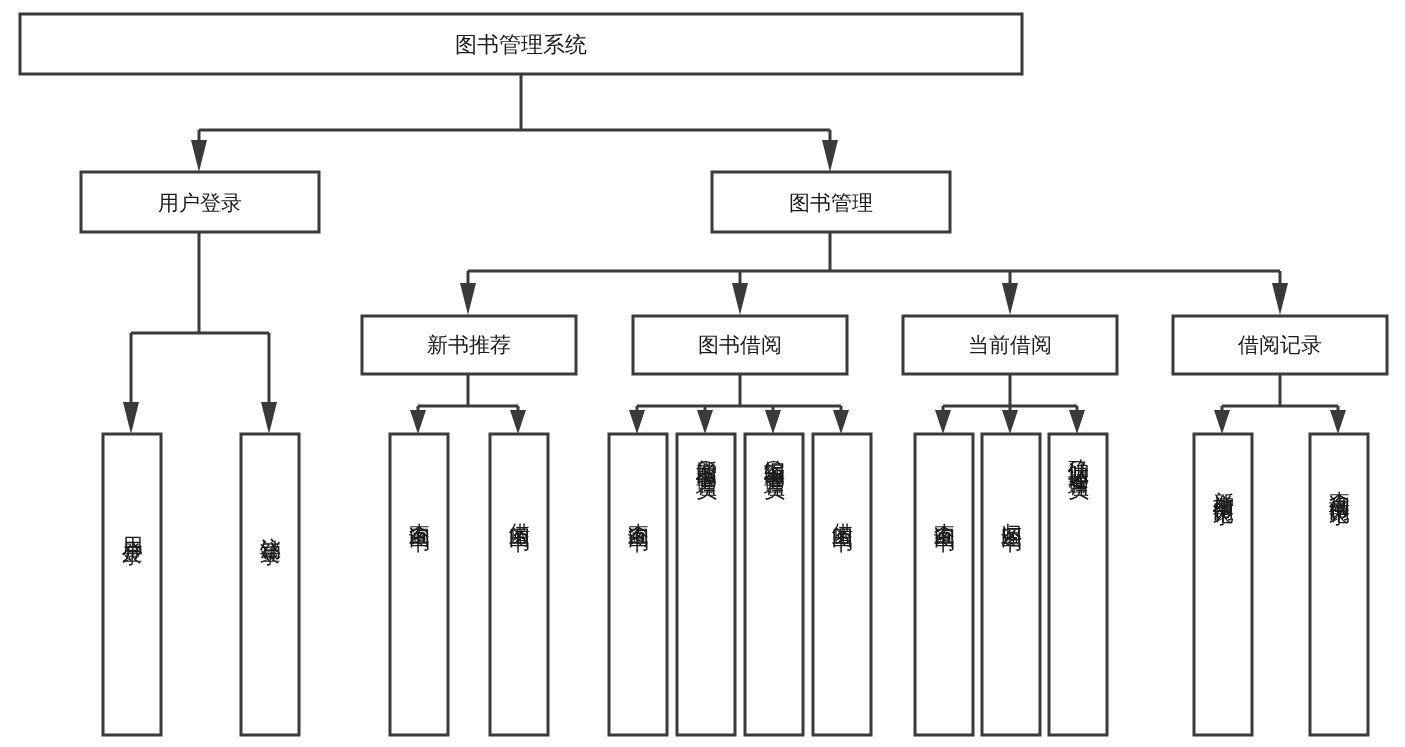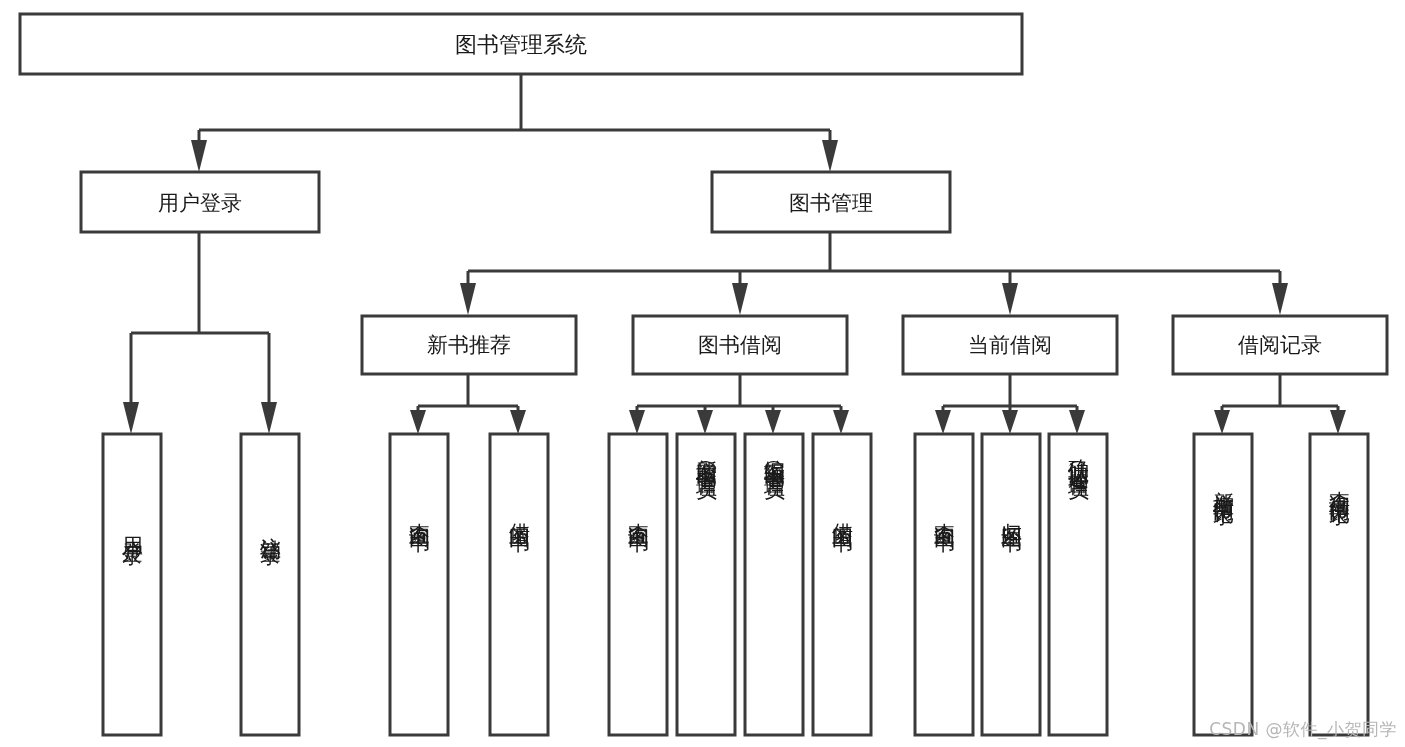--- a/index.html
+++ b/index.html
@@ -272,15 +272,14 @@
   </div>
 
   <div class="leaf-label-wrap" style="left:1194px; top:434px; width:58px; height:301px; padding-top:40px;">
     <span class="leaf-label">新增借阅记录</span>
   </div>
 
   <div class="leaf-label-wrap" style="left:1310px; top:434px; width:58px; height:301px; padding-top:40px;">
     <span class="leaf-label">查询借阅记录</span>
   </div>
 
-  <div class="watermark">CSDN @软件_小贺同学</div>
 
 </div>
 
 </body></html>

